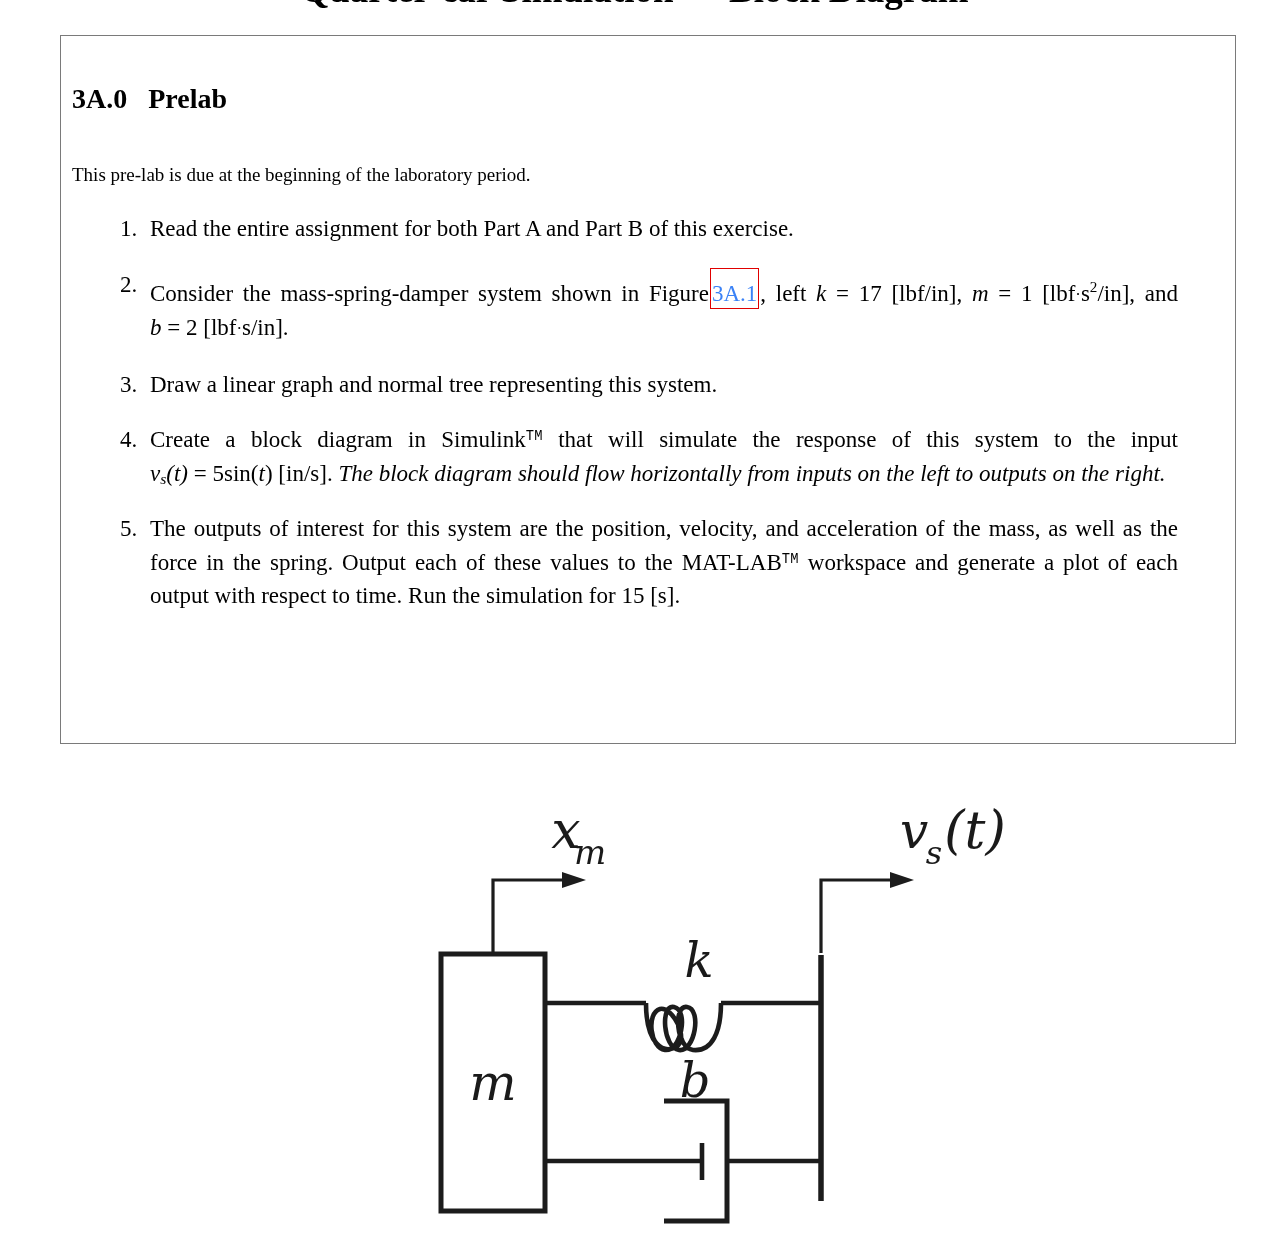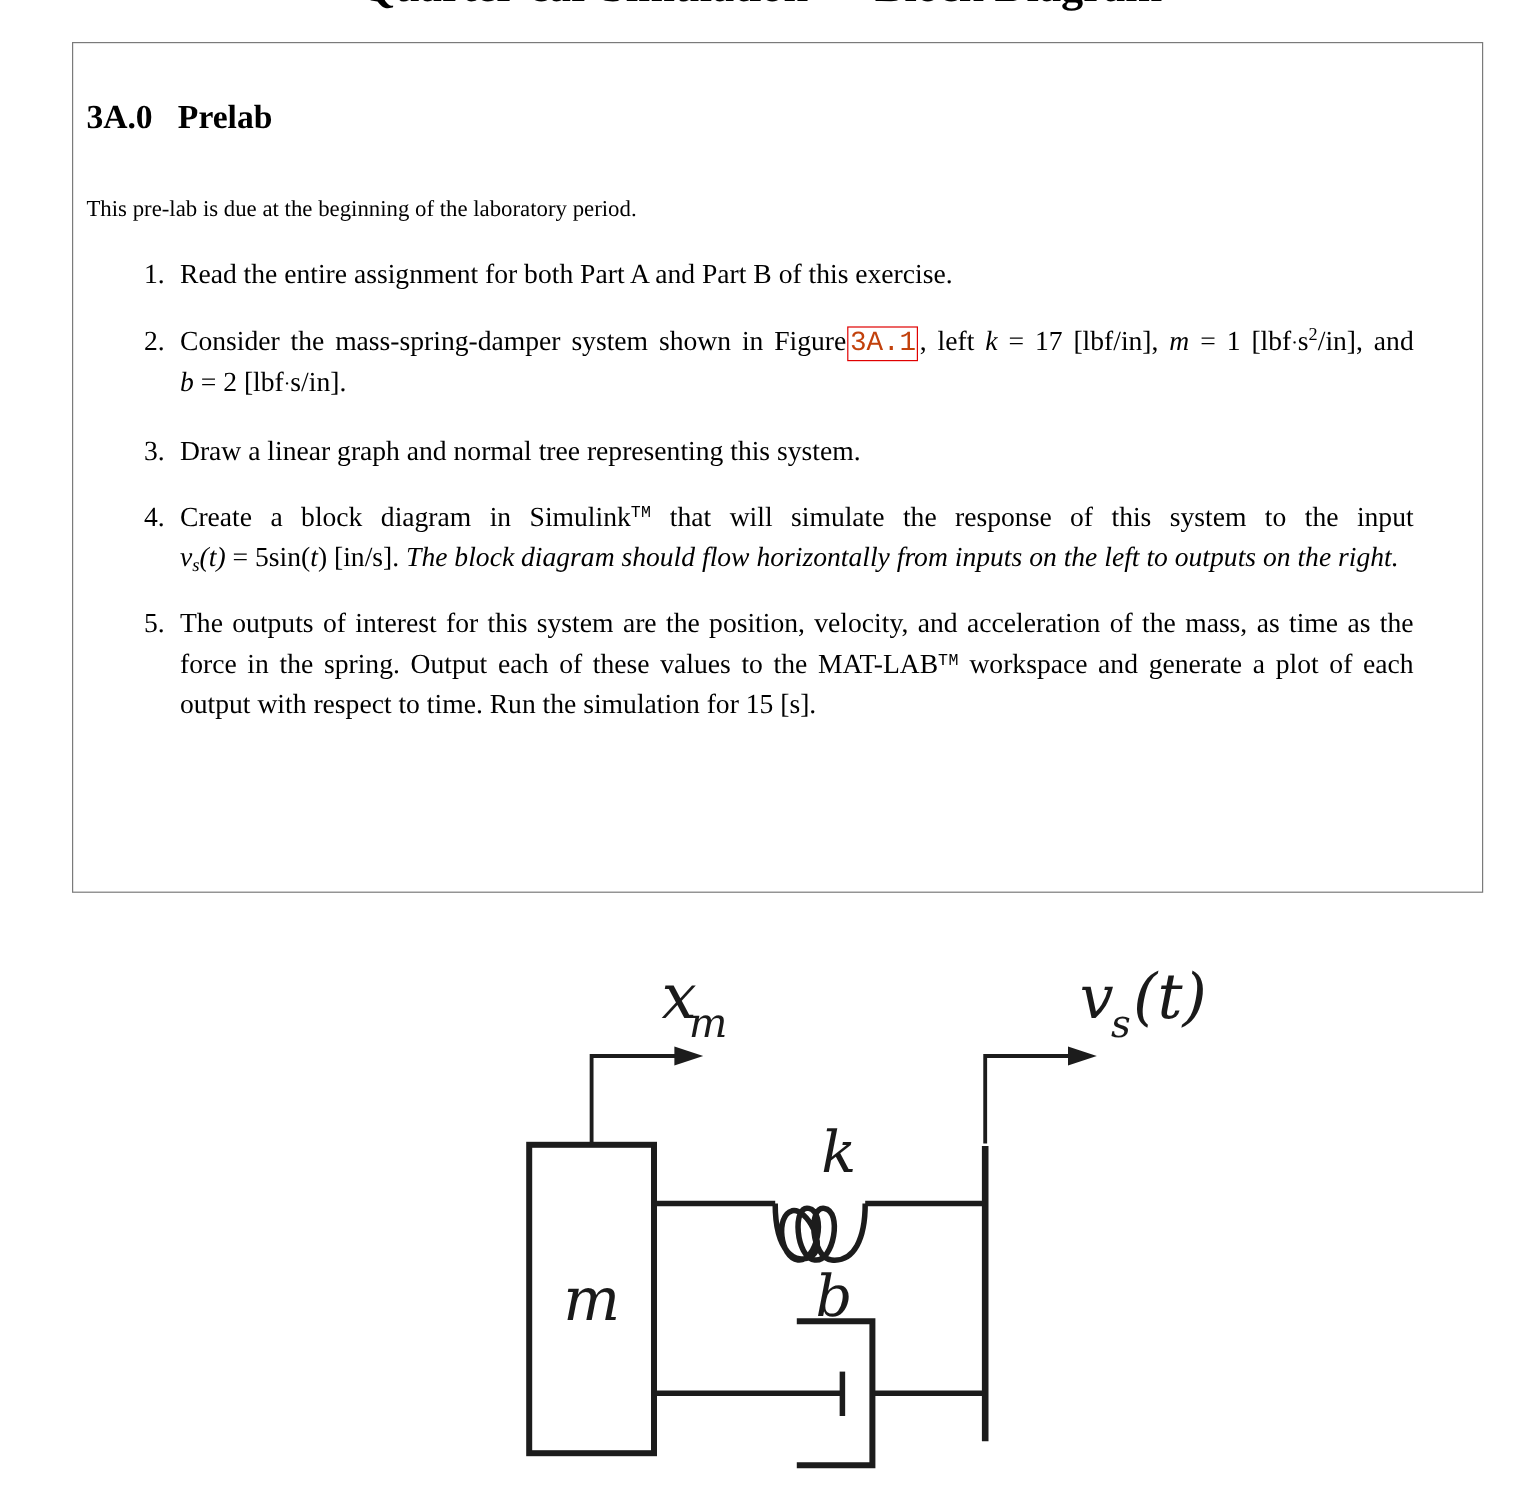--- a/index.html
+++ b/index.html
@@ -94,27 +94,26 @@
   .em   { font-style: italic; }
   sup.exp { font-size: 0.66em; vertical-align: super; line-height: 0; font-style: normal; }
   sub.sb  { font-size: 0.68em; vertical-align: -0.22em; line-height: 0; font-style: italic; }
   .tm { font-size: 0.60em; vertical-align: 0.50em; line-height: 0; letter-spacing: 0.3px; font-family: Liberation Mono, monospace; }
   .cdot { font-size: 0.72em; vertical-align: 0.06em; }
   .nw { white-space: nowrap; }
 
   
   .xref {
     border: 1.6px solid #e00000;
-    padding: 0px 1px 1px 1px;
+    padding: 12px 1px 1px 1px;
     margin: 0 1px;
-    color: #c2410c;
+    color: #3b82f6;
     text-decoration: none;
     display: inline-block;
     line-height: 26px;
-    font-family: Liberation Mono, monospace;
   }
 
   
   #figure-area {
     position: absolute;
     left: 0;
     top: 760px;
     width: 1269px;
     height: 495px;
   }
@@ -168,21 +167,21 @@
         <span>Create a block diagram in Simulink</span><span class="tm">TM</span>
         <span>that will simulate the response of this system to the input</span>
         <span class="nw"><span class="mi">v</span><sub class="sb">s</sub><span class="mi">(t)</span>
         <span>=</span>
         <span>5</span><span>sin(</span><span class="mi">t</span><span>)</span>
         <span>[in/s].</span></span>
         <span class="em">The block diagram should flow horizontally from inputs on the left to outputs on the right.</span>
       </li>
 
       <li>
-        <span>The outputs of interest for this system are the position, velocity, and acceleration of the mass, as time as the force in the spring.  Output each of these values to the MAT-LAB</span><span class="tm">TM</span>
+        <span>The outputs of interest for this system are the position, velocity, and acceleration of the mass, as well as the force in the spring.  Output each of these values to the MAT-LAB</span><span class="tm">TM</span>
         <span>workspace and generate a plot of each output with respect to time.  Run the simulation for 15 [s].</span>
       </li>
 
     </ol>
   </div>
 </div>
 
 <div id="figure-area">
   <svg width="1269" height="495" viewBox="0 0 1269 495">
     <g fill="none" stroke="#1c1c1c" stroke-linecap="butt" stroke-linejoin="miter">

